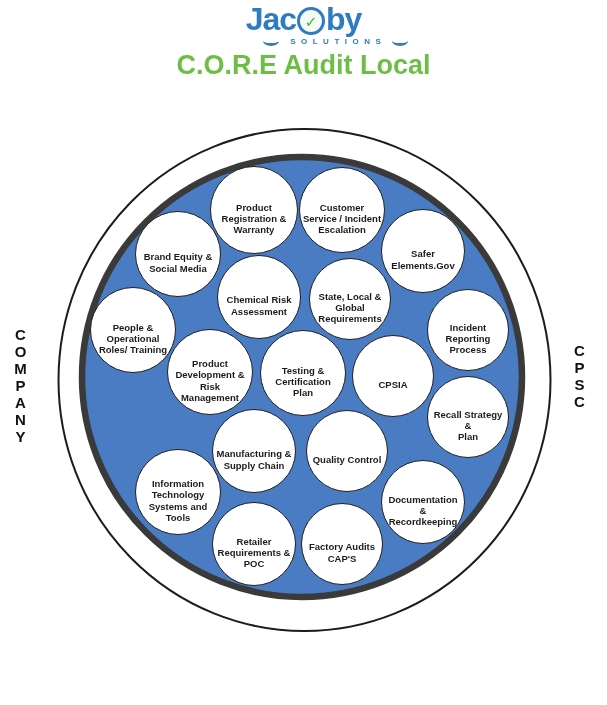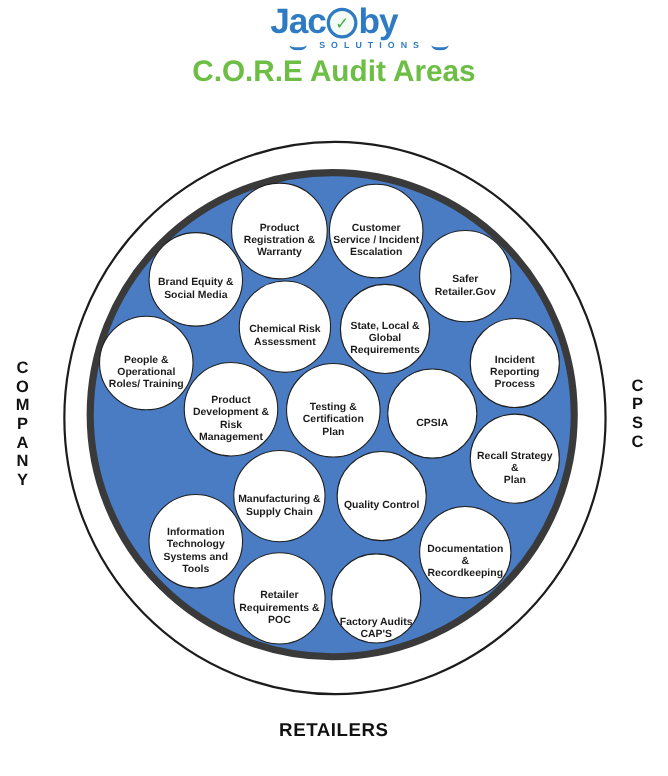--- a/index.html
+++ b/index.html
@@ -87,54 +87,53 @@
     <span>Jac</span>
     <span class="globe">
       <span class="check">✓</span>
     </span>
     <span>by</span>
   </div>
   <div class="tagline">
     <span>SOLUTIONS</span>
   </div>
 
-  <h1 class="page-title">C.O.R.E Audit Areas</h1>
+  <h1 class="page-title">C.O.R.E Audit Local</h1>
 
   <div class="edge-label edge-side edge-left stack">C
 O
 M
 P
 A
 N
 Y</div>
   <div class="edge-label edge-side edge-right stack">C
 P
 S
 C</div>
-  <div class="edge-label edge-bottom">RETAILERS</div>
 
   <svg class="diagram-svg" width="607" height="705">
     <ellipse id="outer-ring" fill="none" style="stroke:var(--outer-stroke);" stroke-width="2" cx="304.5" cy="380" rx="246" ry="251"></ellipse>
     <circle id="inner-ring" style="fill:var(--circle-fill-blue);stroke:var(--ring-stroke);" stroke-width="6.5" cx="302" cy="377" r="220"></circle>
   </svg>
 
   <div class="bubbles" id="bubbles">
       <div class="bubble" style="left: 210px; top: 166px; height: 88px; width: 88px;">
         <span class="bubble-label">Product
 Registration &amp;
 Warranty</span>
       </div>
       <div class="bubble" style="left: 299px; top: 167px; height: 86px; width: 86px;">
         <span class="bubble-label">Customer
 Service / Incident
 Escalation</span>
       </div>
       <div class="bubble" style="left: 381px; top: 209px; height: 84px; width: 84px;">
         <span class="bubble-label">Safer
-Retailer.Gov</span>
+Elements.Gov</span>
       </div>
       <div class="bubble" style="left: 135px; top: 211px; height: 86px; width: 86px;">
         <span class="bubble-label">Brand Equity &amp;
 Social Media</span>
       </div>
       <div class="bubble" style="left: 217px; top: 255px; height: 84px; width: 84px;">
         <span class="bubble-label">Chemical Risk
 Assessment</span>
       </div>
       <div class="bubble" style="left: 309px; top: 258px; height: 82px; width: 82px;">
@@ -185,19 +184,19 @@
       </div>
       <div class="bubble" style="left: 381px; top: 460px; height: 84px; width: 84px;">
         <span class="bubble-label">Documentation
 &amp; Recordkeeping</span>
       </div>
       <div class="bubble" style="left: 212px; top: 502px; height: 84px; width: 84px;">
         <span class="bubble-label">Retailer
 Requirements &amp;
 POC</span>
       </div>
-      <div class="bubble" style="left: 301px; top: 503px; height: 82px; width: 82px; align-items: flex-end;">
+      <div class="bubble" style="left: 301px; top: 503px; height: 82px; width: 82px;">
         <span class="bubble-label">Factory Audits
 CAP'S</span>
       </div>
     </div>
 
 </div>
 
 </body></html>

